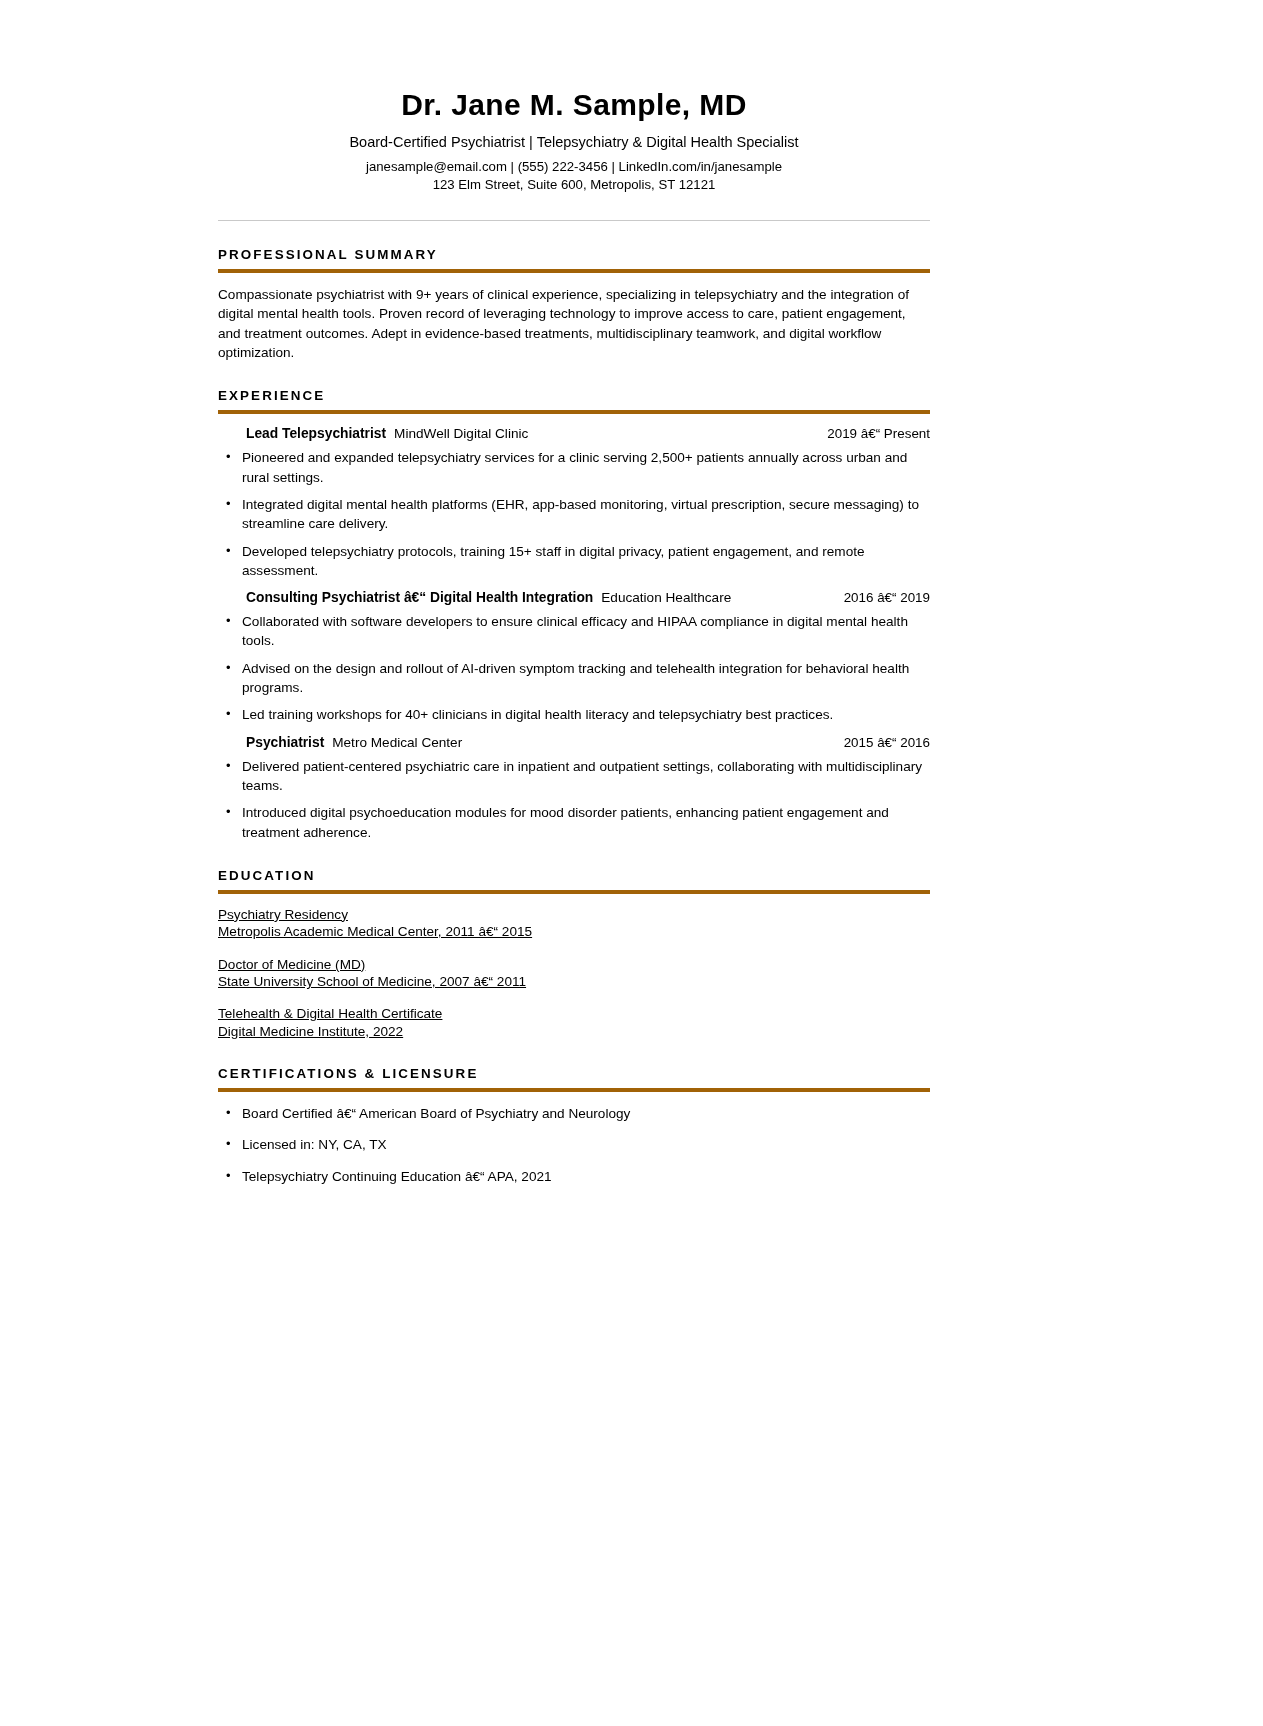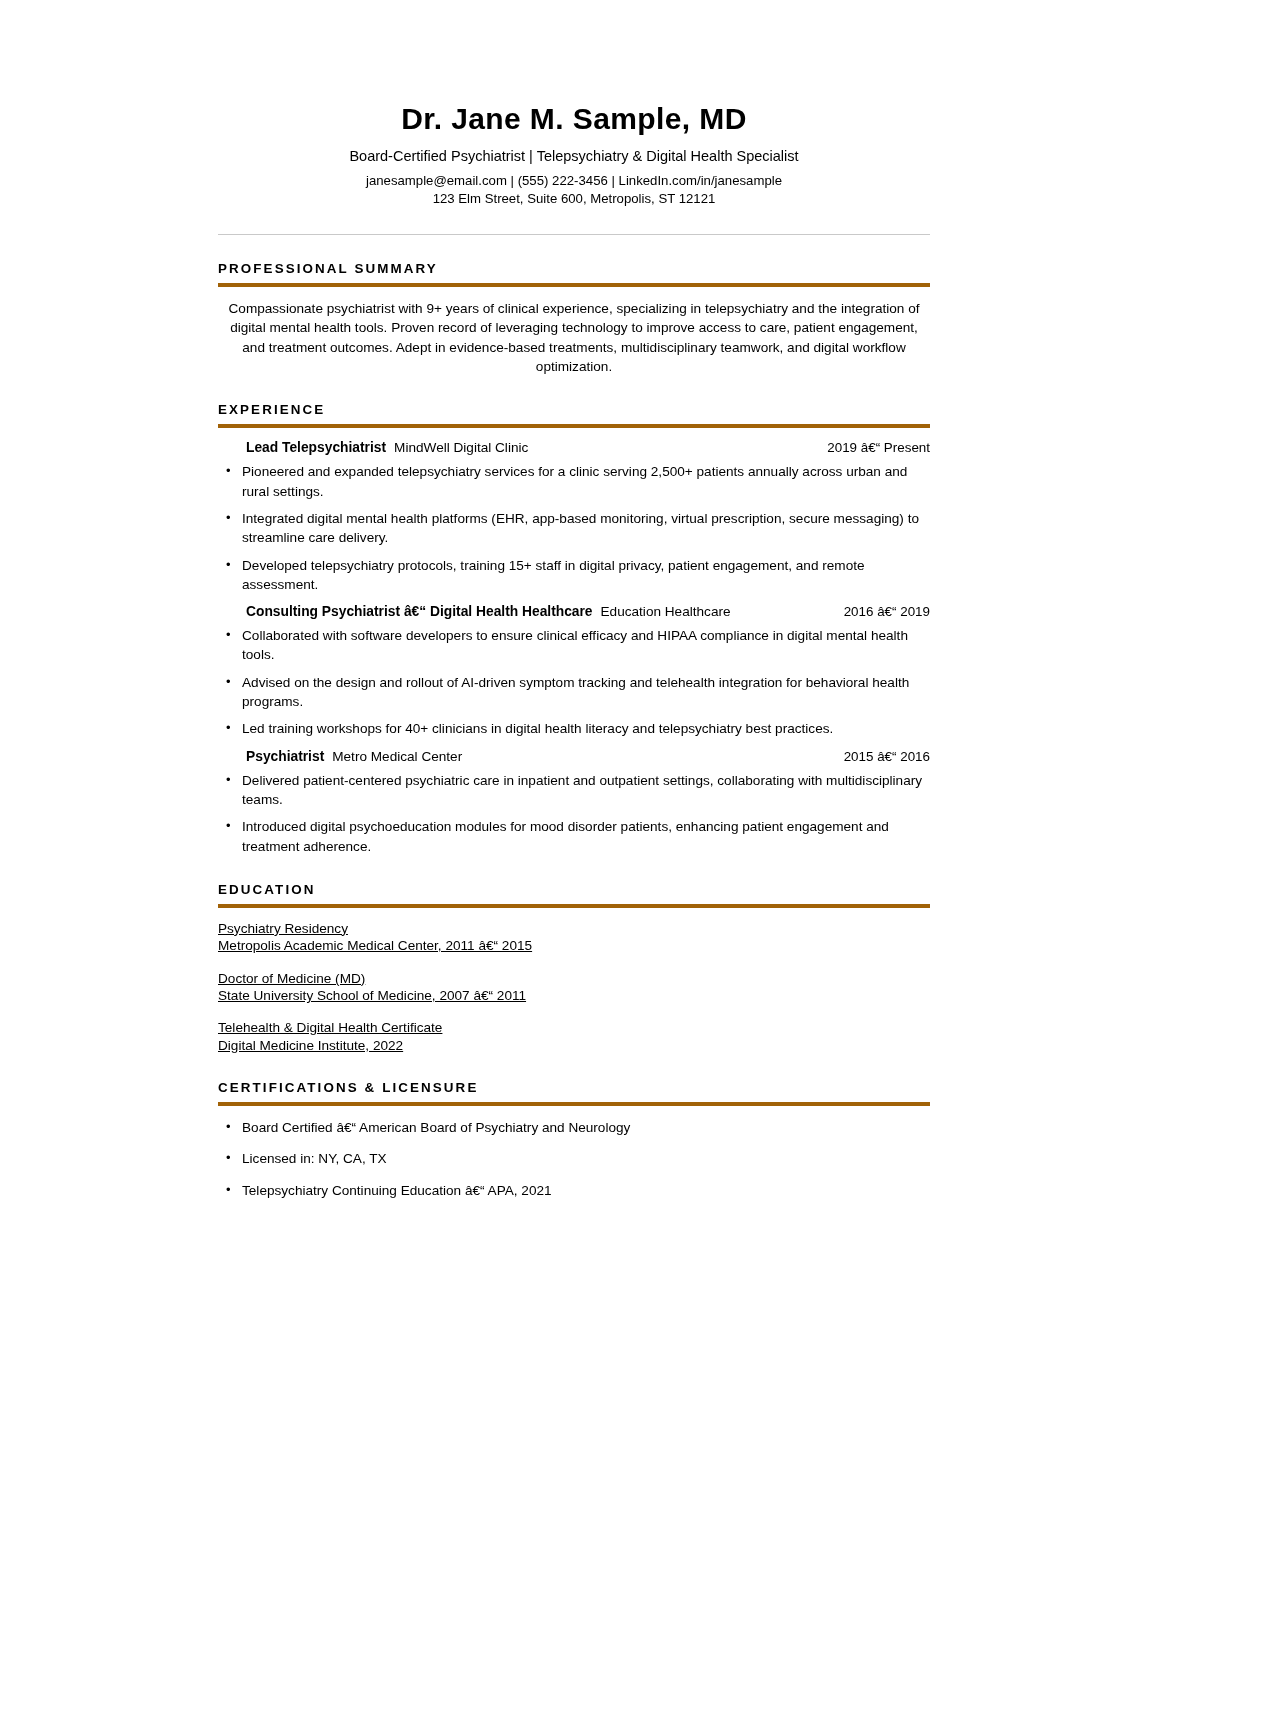--- a/index.html
+++ b/index.html
@@ -17,21 +17,21 @@
   .page {
     position: relative;
     width: 1263px;
     height: 1726px;
     background: #ffffff;
     box-sizing: border-box;
   }
   .content {
     position: absolute;
     left: 218px;
-    top: 14px;
+    top: 0;
     width: 712px;
   }
 
   
   .resume-header {
     text-align: center;
     padding-top: 88px;
   }
   .name {
     font-size: 30px;
@@ -71,21 +71,21 @@
     border-bottom: 4px solid #a16207;
   }
   .section-body {
     padding-top: 12px;
   }
 
   .summary-text {
     font-size: 13.6px;
     line-height: 1.42;
     margin: 0;
-    text-align: center;
+    text-align: left;
   }
 
   
   .job {
     margin-bottom: 2px;
   }
   .job + .job {
     margin-top: 4px;
   }
   .job-header {
@@ -208,21 +208,21 @@
           </div>
           <ul class="bullets">
             <li>Pioneered and expanded telepsychiatry services for a clinic serving 2,500+ patients annually across urban and rural settings.</li>
             <li>Integrated digital mental health platforms (EHR, app-based monitoring, virtual prescription, secure messaging) to streamline care delivery.</li>
             <li>Developed telepsychiatry protocols, training 15+ staff in digital privacy, patient engagement, and remote assessment.</li>
           </ul>
         </div>
 
         <div class="job">
           <div class="job-header">
-            <span class="job-title">Consulting Psychiatrist â€“ Digital Health Healthcare</span>
+            <span class="job-title">Consulting Psychiatrist â€“ Digital Health Integration</span>
             <span class="job-company">Education Healthcare</span>
             <span class="job-dates">2016 â€“ 2019</span>
           </div>
           <ul class="bullets">
             <li>Collaborated with software developers to ensure clinical efficacy and HIPAA compliance in digital mental health tools.</li>
             <li>Advised on the design and rollout of AI-driven symptom tracking and telehealth integration for behavioral health programs.</li>
             <li>Led training workshops for 40+ clinicians in digital health literacy and telepsychiatry best practices.</li>
           </ul>
         </div>
 

